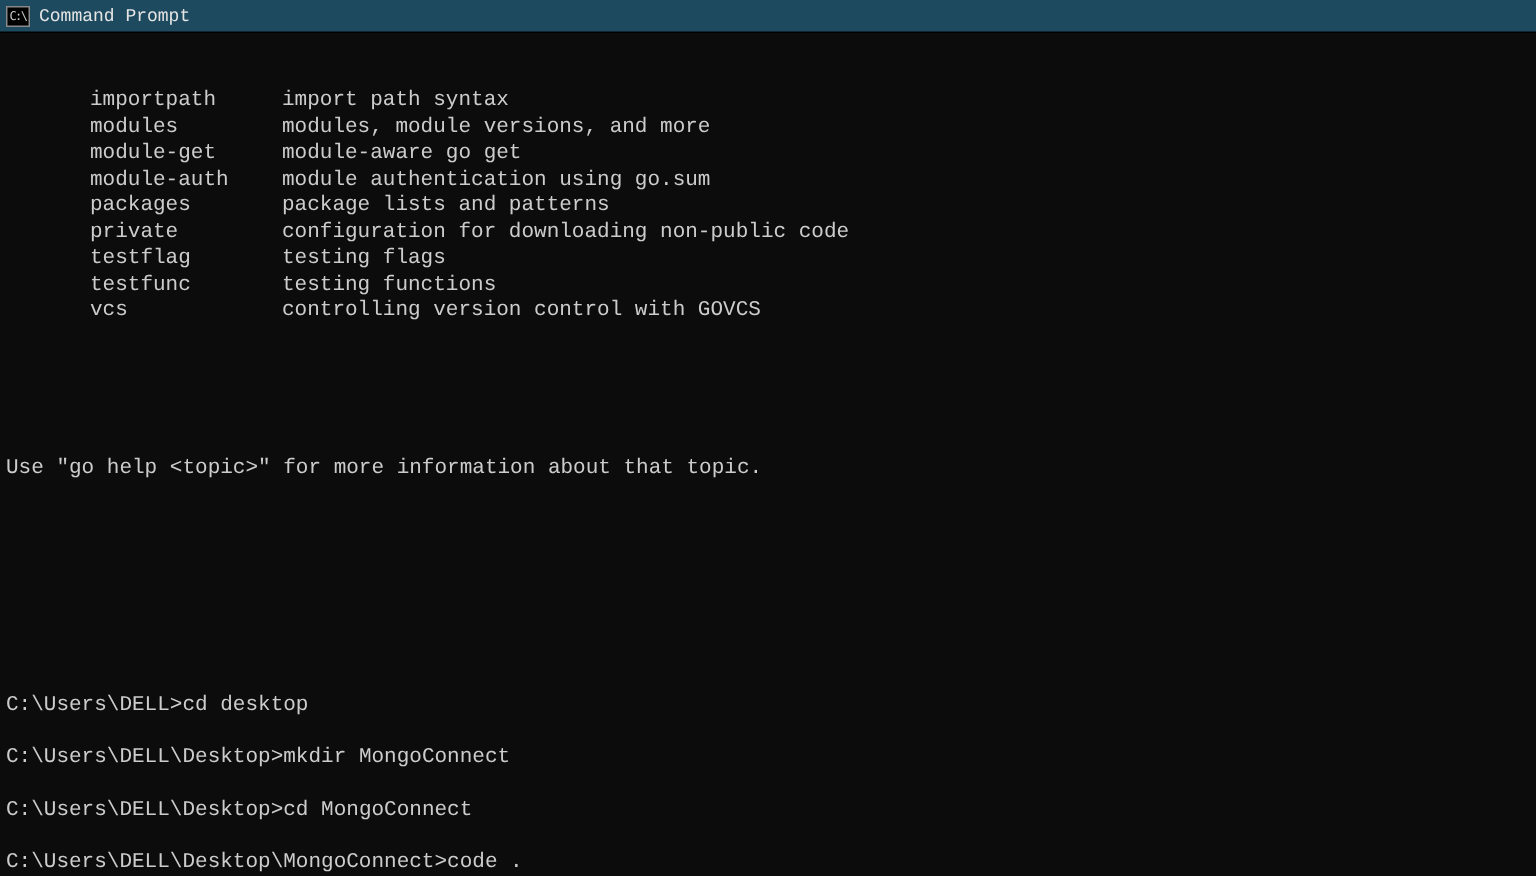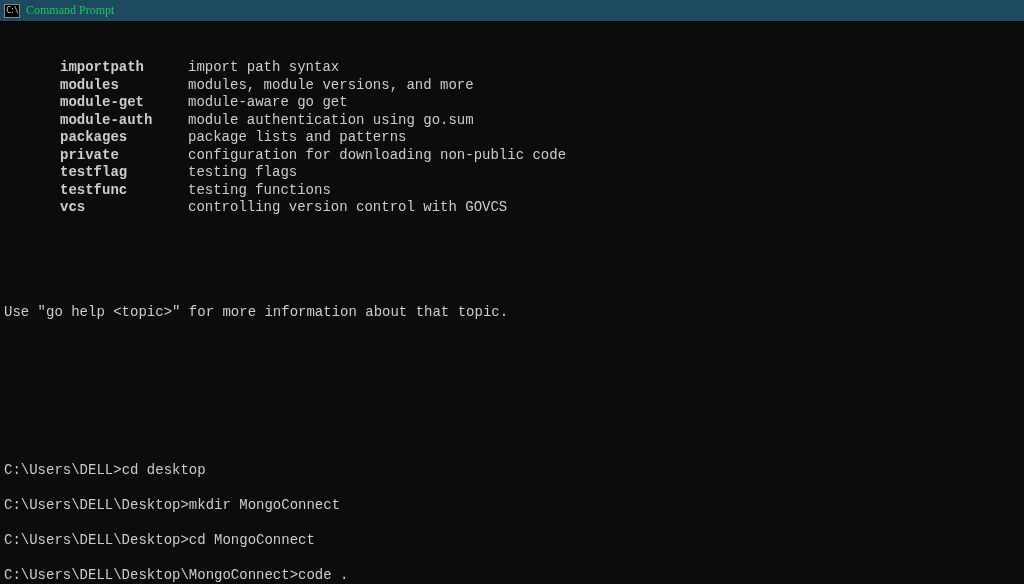--- a/index.html
+++ b/index.html
@@ -32,36 +32,35 @@
       display: flex;
       align-items: center;
       justify-content: center;
       margin-right: 6px;
       font-size: 8px;
       color: #ccc;
       font-family: monospace;
       letter-spacing: -1px;
     }
     .titlebar-text {
-      color: #22c55e;
-      font-family: Liberation Serif, serif;
+      color: #e5e5e5;
+      font-family: Liberation Mono, monospace;
       font-size: 12px;
     }
     .terminal {
       padding: 2px 0 0 4px;
       white-space: pre;
       line-height: 17.5px;
     }
     .help-row {
       display: flex;
     }
     .help-topic {
       padding-left: 56px;
       width: 184px;
-      font-weight: bold;
     }
     .help-desc {
       flex: 1;
     }
     .line {
       min-height: 17.5px;
     }
     .prompt-line {
       display: flex;
       align-items: flex-end;

